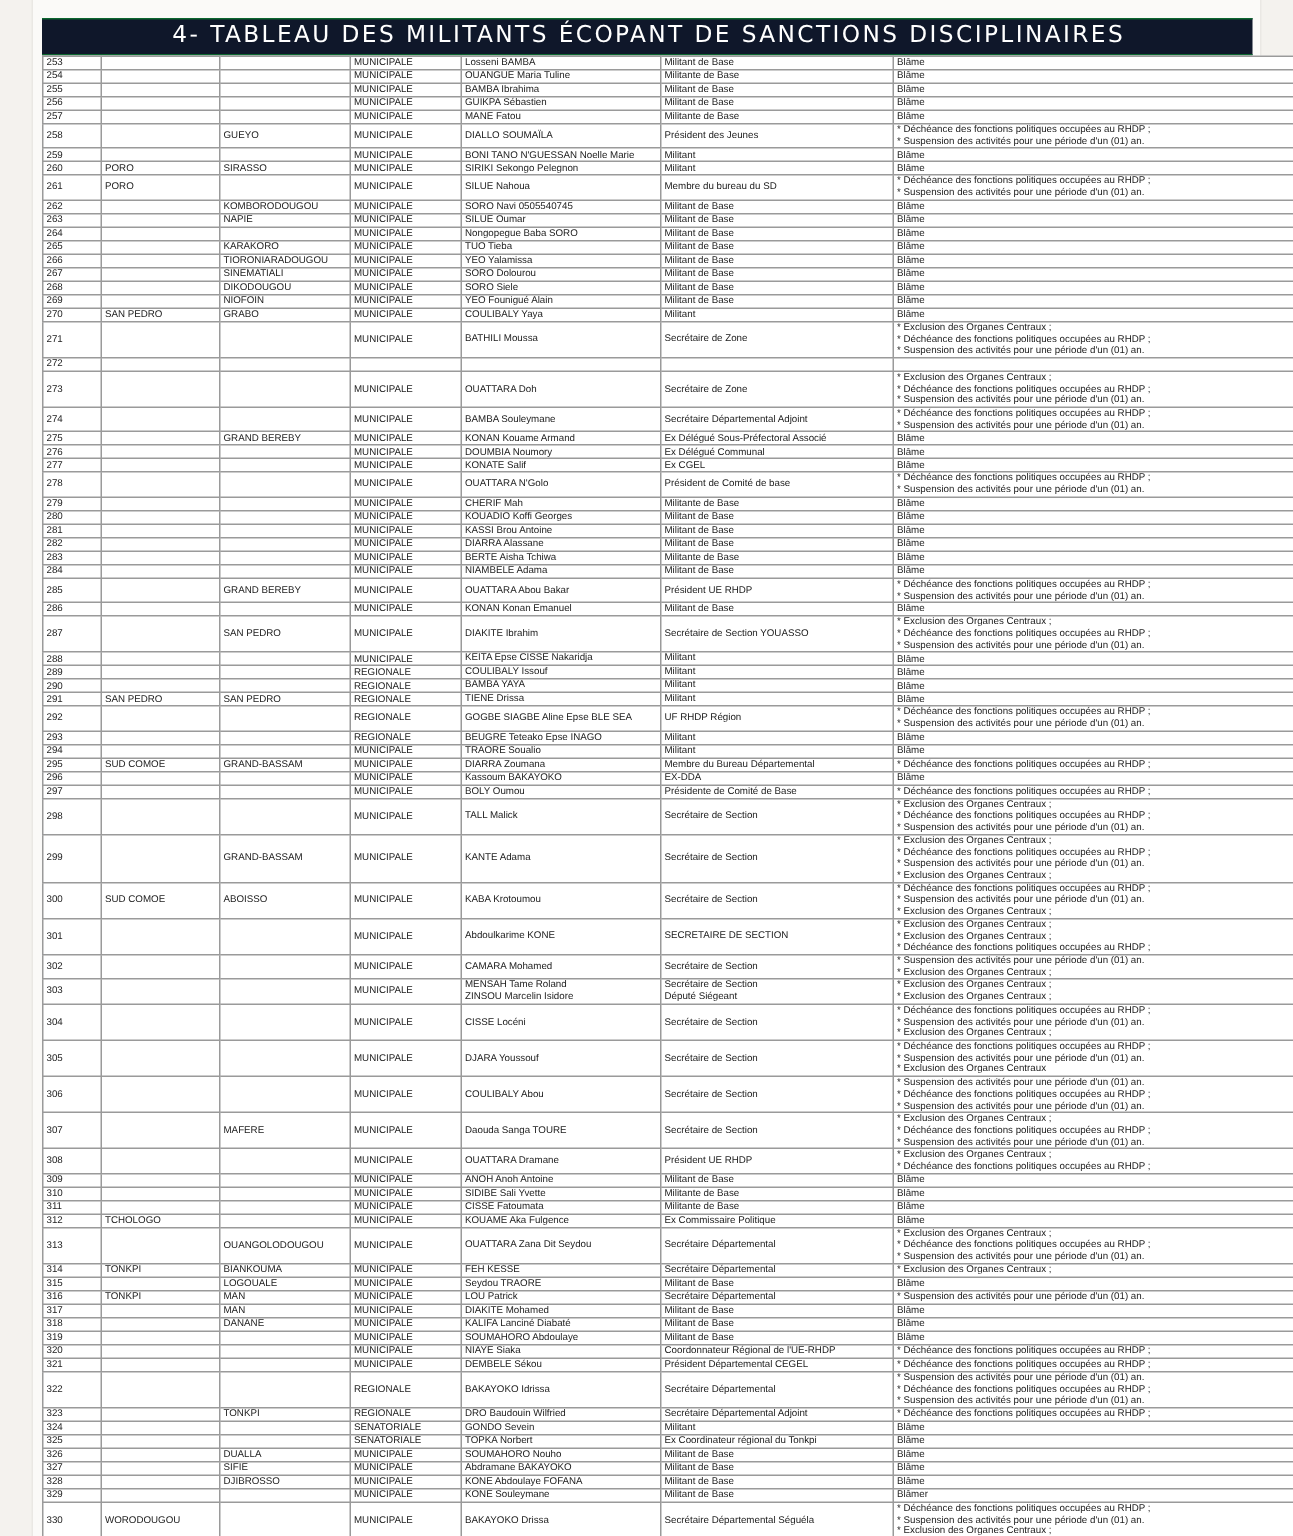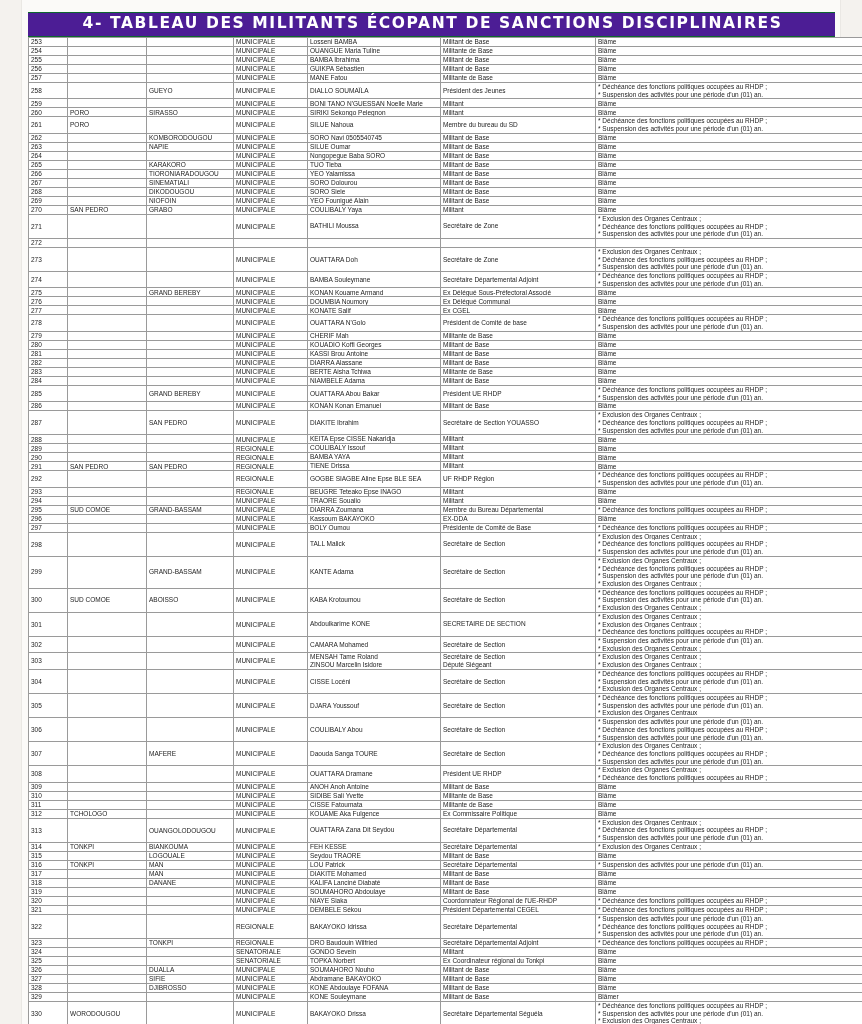--- a/index.html
+++ b/index.html
@@ -28,23 +28,23 @@
     background: #fbfaf8;
     box-shadow: 0 0 0 1px rgba(0,0,0,0.04);
   }
   #content {
     position: absolute;
     left: 28px;
     top: 12px;
     width: 807px;
   }
   .banner {
-    background: #4c1d95;
+    background: #0f172a;
     color: #ffffff;
-    font-weight: bold;
+    font-weight: normal;
     font-size: 15.5px;
     letter-spacing: 1.6px;
     line-height: 19px;
     height: 20px;
     padding: 1px 2px 2px 4px;
     white-space: nowrap;
     overflow: hidden;
     border-top: 1px solid #0d6630;
     border-bottom: 1px solid #0d6630;
     text-align: center;

